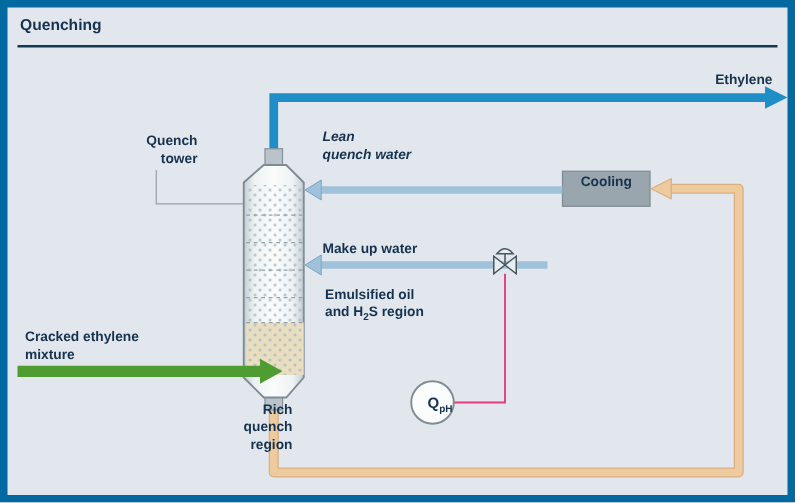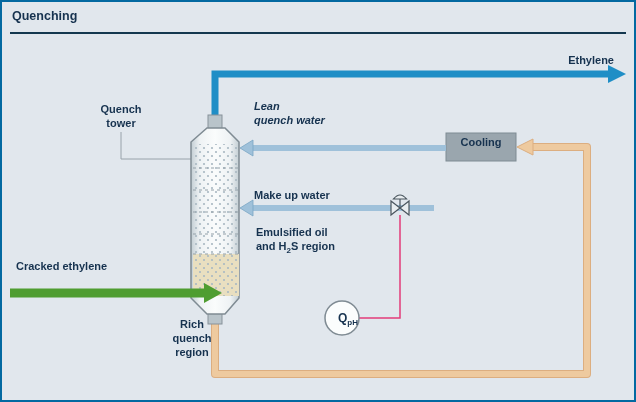--- a/index.html
+++ b/index.html
@@ -3,21 +3,21 @@
 <meta charset="utf-8">
 <style>
   html,body { margin:0; padding:0; }
   .canvas {
     position:relative;
     width:636px; height:402px;
     background:#e1e7ed;
     font-family:"Liberation Sans", sans-serif;
     color:#16324f;
     overflow:hidden;
-    border:2px solid #0369a1;
+    border:6px solid #0369a1;
     box-sizing:border-box;
   }
   .page-title {
     position:absolute; left:10px; top:7px;
     font-size:12.5px; font-weight:bold;
   }
   .title-rule {
     position:absolute; left:8px; right:8px; top:30px;
     height:2px; background:#14384f;
   }
@@ -31,21 +31,21 @@
   .cooling-lbl {
     position:absolute; left:444px; top:131px; width:70px; height:18px;
     display:flex; align-items:center; justify-content:center;
     font-size:11px; font-weight:bold;
   }
   .qph-lbl {
     position:absolute; left:324px; top:308px; width:32px; height:16px;
     text-align:right; font-size:12px; font-weight:bold; line-height:16px;
   }
   .qph-lbl sub { font-size:8px; font-weight:bold; }
-  .t-center { text-align:center; }
+  .t-center { text-align:right; }
   .t-right  { text-align:right; }
 </style>
 </head>
 <body>
 
 <div class="canvas">
 
   <div class="page-title">Quenching</div>
   <div class="title-rule"></div>
 
@@ -133,20 +133,21 @@
     <span>Make up water</span>
   </div>
 
   <div class="lbl" style="left:254px; top:223px;">
     <div>Emulsified oil</div>
     <div><span>and H</span><sub>2</sub><span>S region</span></div>
   </div>
 
   <div class="lbl" style="left:14px; top:247px;margin-top:10px;">
     <div>Cracked ethylene</div>
+    <div>mixture</div>
   </div>
 
   <div class="lbl t-center" style="left:152px; top:315px; width:76px;">
     <div>Rich</div>
     <div>quench</div>
     <div>region</div>
   </div>
 
   <div class="qph-lbl">
     <span>Q</span><sub>pH</sub>

